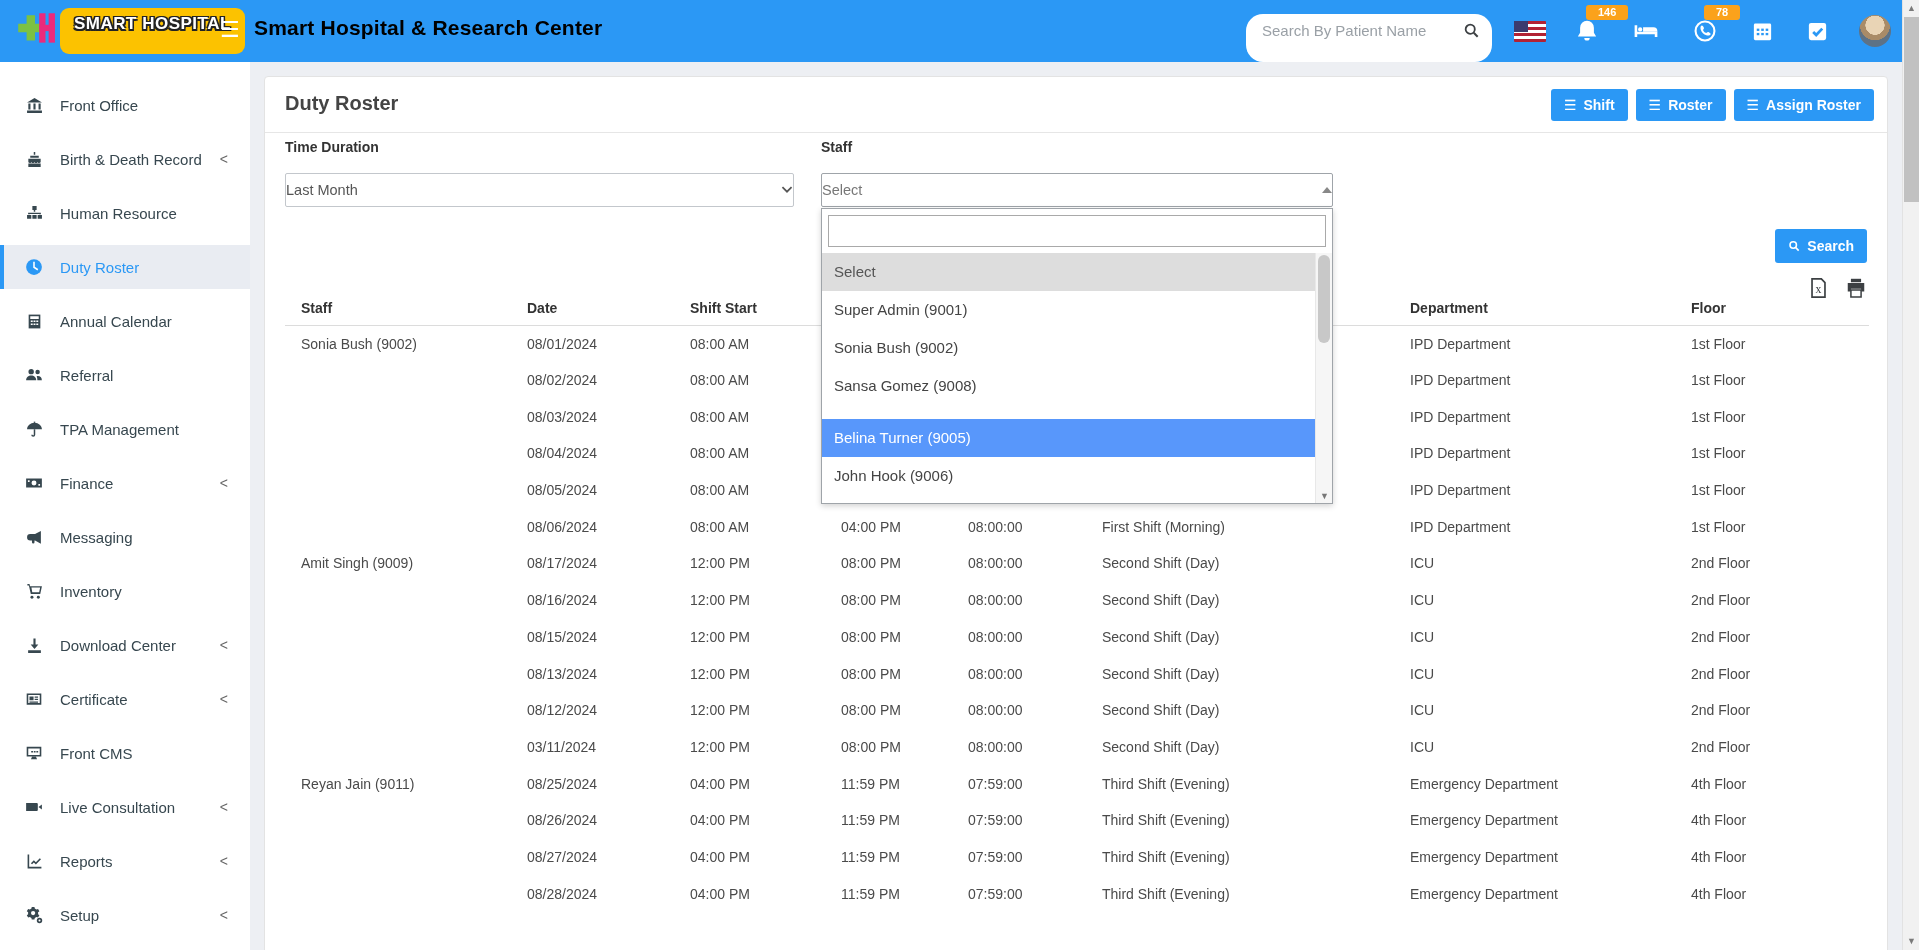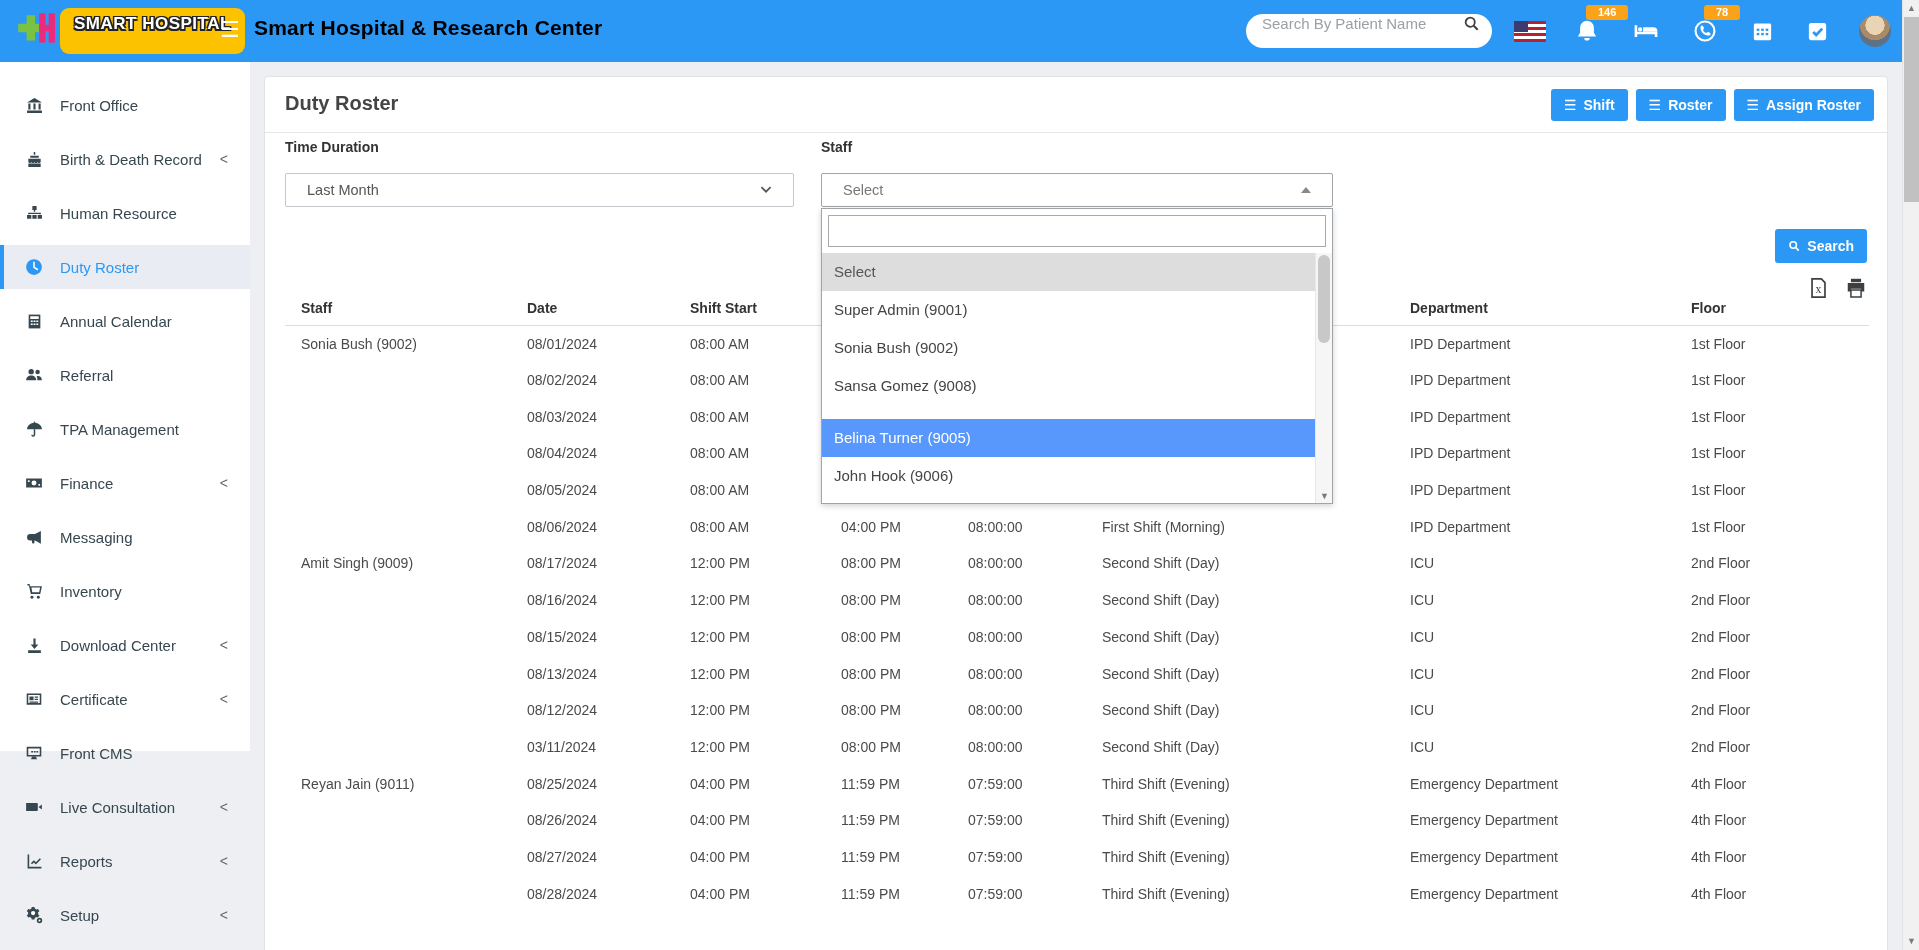--- a/index.html
+++ b/index.html
@@ -8,38 +8,38 @@
 
   
   .hdr { position:absolute; left:0; top:0; width:1919px; height:62px; background:#2b98f5; z-index:60; }
   .logo { position:absolute; left:14px; top:8px; height:46px; display:flex; cursor:pointer; }
   .logo svg { margin-right:4px; }
   .logo-badge { background:#fcc200; border-radius:9px; padding:6px 14px 7px; font-size:17px; font-weight:800;
     letter-spacing:.5px; color:#fff; white-space:nowrap;
     text-shadow:-1.5px -1.5px 0 #232323,1.5px -1.5px 0 #232323,-1.5px 1.5px 0 #232323,1.5px 1.5px 0 #232323,0 1.5px 0 #232323,0 -1.5px 0 #232323; }
   .hamb { position:absolute; left:220px; top:17px; color:#fff; font-size:22px; cursor:pointer; }
   .hdr h1 { position:absolute; left:254px; top:16px; color:#000000; font-size:21px; font-weight:700; letter-spacing:.2px; }
-  .search-pill { position:absolute; left:1246px; top:14px; width:246px; height:34px; background:#fff; border-radius:17px;
+  .search-pill { position:absolute; left:1246px; top:14px; width:246px; height:48px; background:#fff; border-radius:17px;
     display:flex; align-items:center; padding:0 12px 16px 16px; }
   .search-pill input { border:none; outline:none; flex:1; font-size:15px; color:#444; width:170px; font-family:inherit; }
   .search-pill input::placeholder { color:#9aa0a6; }
   .hicon { position:absolute; top:14px; width:34px; height:34px; display:flex; align-items:center; justify-content:center; cursor:pointer; }
   .badge { position:absolute; top:-9px; left:16px; background:#fba21b; color:#fff; font-size:11px; font-weight:700;
     padding:1px 12px; border-radius:3px; line-height:13px; }
   .usflag { width:32px; height:21px; background:repeating-linear-gradient(#b22234 0 3px,#fff 3px 6px); position:relative; border-radius:1px; }
   .usflag:before { content:""; position:absolute; left:0; top:0; width:14px; height:11px; background:#3c3b6e; }
   .avatar { width:32px; height:32px; border-radius:50%; background:radial-gradient(circle at 50% 32%, #e9d4b5 0 35%, #a98b67 36% 55%, #5d7286 56%); }
 
   
   .vscroll { position:absolute; right:0; top:0; width:17px; height:950px; background:#f1f1f1; z-index:99; border-left:1px solid #e2e2e2; }
   .vscroll .arr { position:absolute; left:0; width:17px; height:17px; color:#7a7a7a; font-size:9px; text-align:center; line-height:17px; }
   .vscroll .thumb { position:absolute; left:1px; top:17px; width:15px; height:185px; background:#c1c1c1; }
 
   
-  .side { position:absolute; left:0; top:62px; width:250px; height:689px; background:#fff; z-index:10; }
+  .side { position:absolute; left:0; top:62px; width:250px; height:888px; background:#fff; z-index:10; }
   .side ul { list-style:none; padding-top:21px; }
   .side li { position:relative; height:44px; margin-bottom:10px; display:flex; align-items:center; color:#37474f;
     font-size:15px; cursor:pointer; border-left:4px solid transparent; padding-left:20px; }
   .side li .sic { width:20px; height:20px; margin-right:16px; display:flex; align-items:center; justify-content:center; }
   .side li svg { fill:#37474f; }
   .side li.active { background:#e9ecf2; border-left-color:#2b98f5; color:#2b98f5; }
   .side li.active svg { fill:#2b98f5; }
   .side li .chev { position:absolute; right:22px; color:#666; font-size:14px; }
 
   
@@ -47,21 +47,21 @@
     border:1px solid #e3e3e3; border-radius:4px; }
   .card-hd { height:56px; border-bottom:1px solid #e6e6e6; position:relative; }
   .card-hd h2 { position:absolute; left:20px; top:15px; font-size:20px; font-weight:600; color:#444; }
   .actions { position:absolute; top:12px; right:13px; display:flex; gap:8px; }
   .btn-blue { background:#2b98f5; color:#fff; border:none; border-radius:3px; height:32px; padding:0 13px;
     font-size:14px; font-weight:600; font-family:inherit; cursor:pointer; display:flex; align-items:center; gap:7px; }
   .btn-blue .li-ic { font-size:14px; }
 
   .flabel { position:absolute; top:62px; font-size:14px; font-weight:700; color:#333; }
   .select { position:absolute; top:96px; height:34px; background:#fff; border:1px solid #c3c7cc; border-radius:2px;
-    font-size:14.5px; color:#555; display:flex; align-items:center; padding:0 21px; cursor:pointer; }
+    font-size:14.5px; color:#555; display:flex; align-items:center; padding:0 0; cursor:pointer; }
   .select .grow { flex:1; }
   .caret-up { width:0; height:0; border-left:5px solid transparent; border-right:5px solid transparent; border-bottom:6px solid #888; }
 
   .search-btn { position:absolute; top:152px; right:20px; width:92px; height:34px; }
 
   .exports { position:absolute; top:200px; right:20px; display:flex; gap:16px; }
   .exports .eic { cursor:pointer; }
 
   
   .dd { position:absolute; left:556px; top:131px; width:512px; height:296px; background:#fff;

